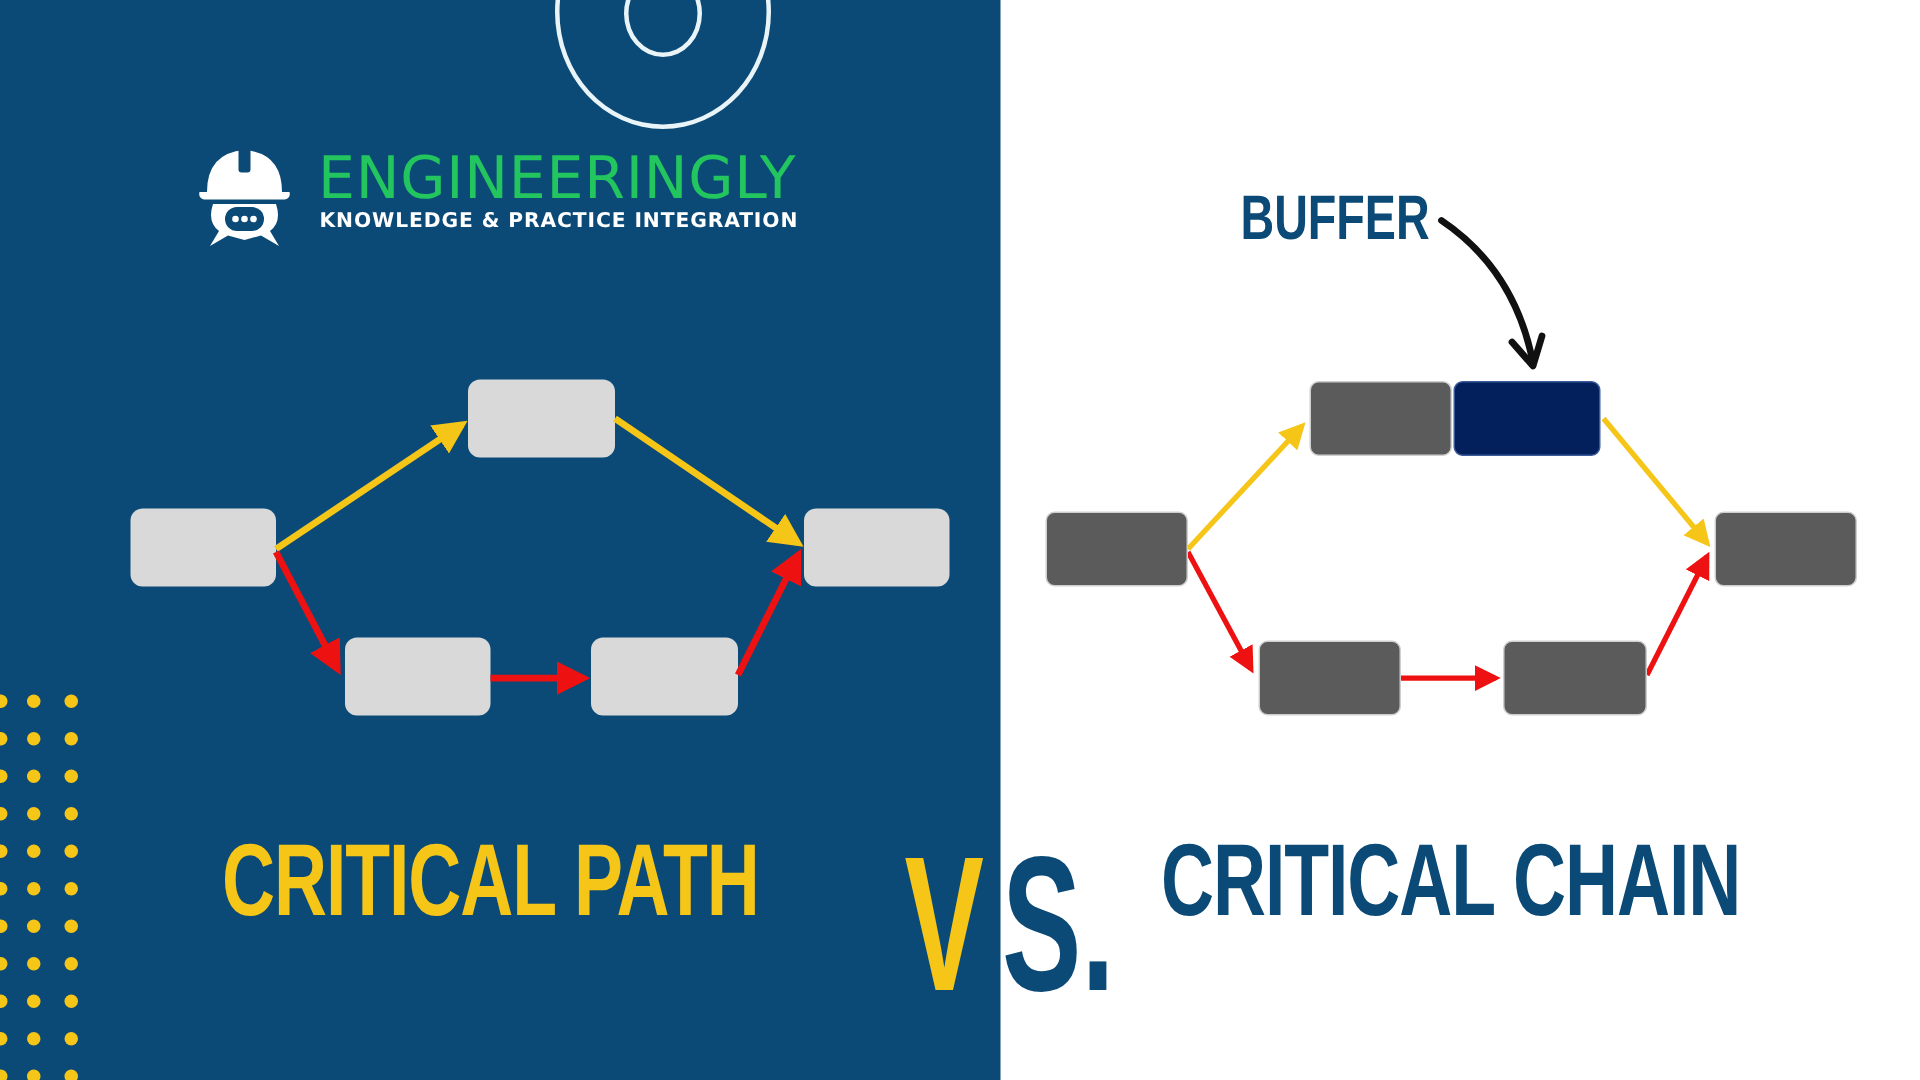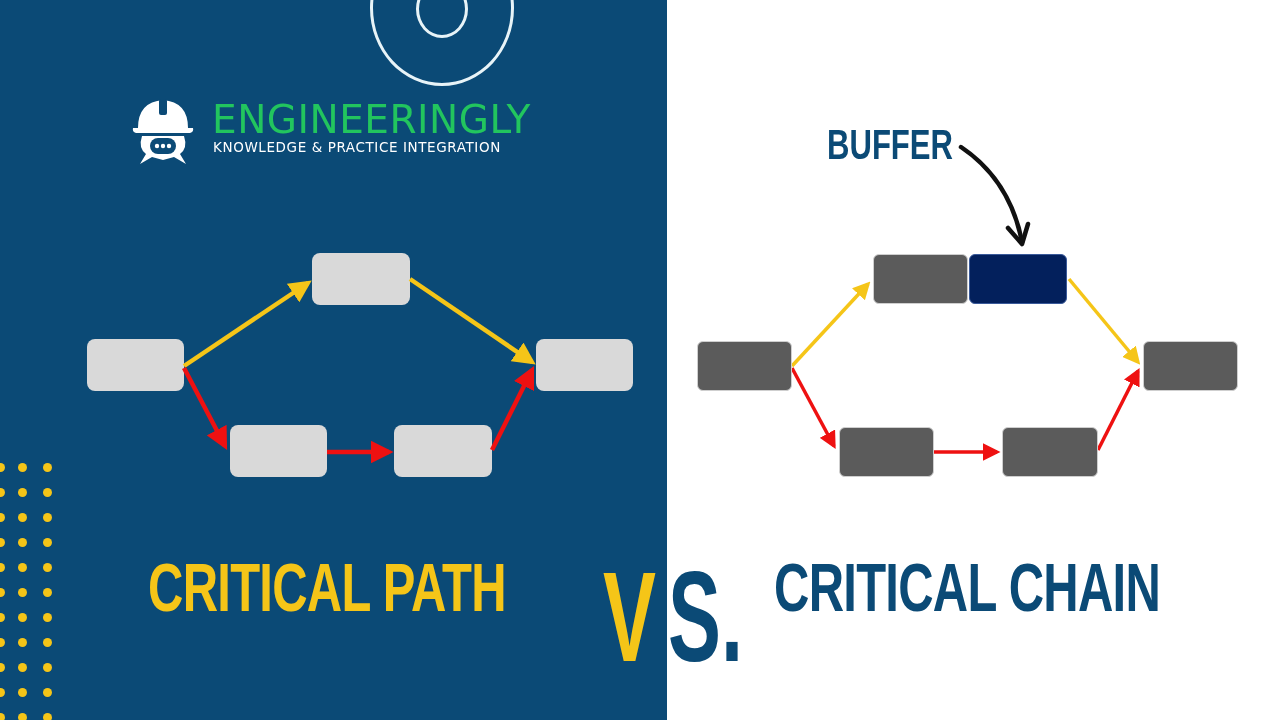--- a/index.html
+++ b/index.html
@@ -1,21 +1,21 @@
 <!DOCTYPE html>
 <html><head>
 <meta charset="utf-8">
 <style>
   html, body { margin:0; padding:0; }
   body { width:1280px; height:720px; position:relative; overflow:hidden; background:#ffffff; font-family:"Liberation Sans", sans-serif; }
   .left-panel { position:absolute; left:0; top:0; width:667px; height:720px; background:#0b4a76; overflow:hidden; }
   .ring { position:absolute; border:3px solid #e8f4f8; border-radius:50%; box-sizing:border-box; }
   .dot { position:absolute; width:9px; height:9px; border-radius:50%; background:#f5c518; }
   .logo-title { position:absolute; left:212px; top:100px; color:#22c55e; font-family:"DejaVu Sans", sans-serif; font-weight:normal; font-size:39px; letter-spacing:0.5px; line-height:1; }
-  .logo-sub { position:absolute; left:213px; top:141px; color:#ffffff; font-family:"DejaVu Sans", sans-serif; font-size:13.5px; letter-spacing:0.6px; line-height:1; }
+  .logo-sub { position:absolute; left:213px; top:141px; color:#ffffff; font-family:"DejaVu Sans", sans-serif; font-size:13.5px; letter-spacing:0.6px; line-height:1;font-weight:bold; }
   .node { position:absolute; border-radius:8px; box-sizing:border-box; }
   .node.light { background:#d9d9d9; }
   .node.dark { background:#5b5b5b; border:1px solid #cfcfcf; border-radius:6px; }
   .node.buffer { background:#03205c; border:1px solid #3a5a9a; border-radius:6px; }
   svg.overlay { position:absolute; left:0; top:0; }
   .big-title { position:absolute; font-family:"Liberation Sans", sans-serif; font-weight:bold; line-height:1; transform-origin:left top; white-space:nowrap; }
 </style>
 </head>
 <body>
 

